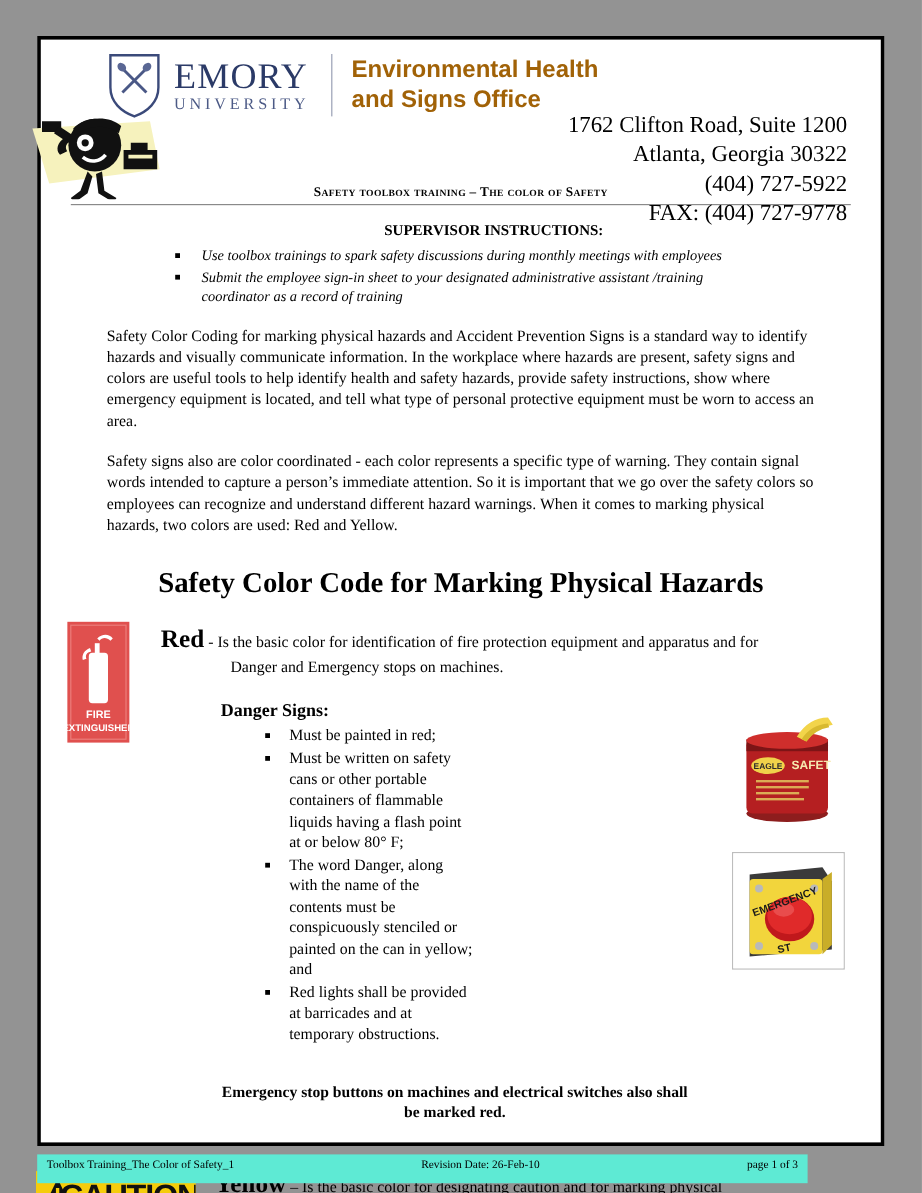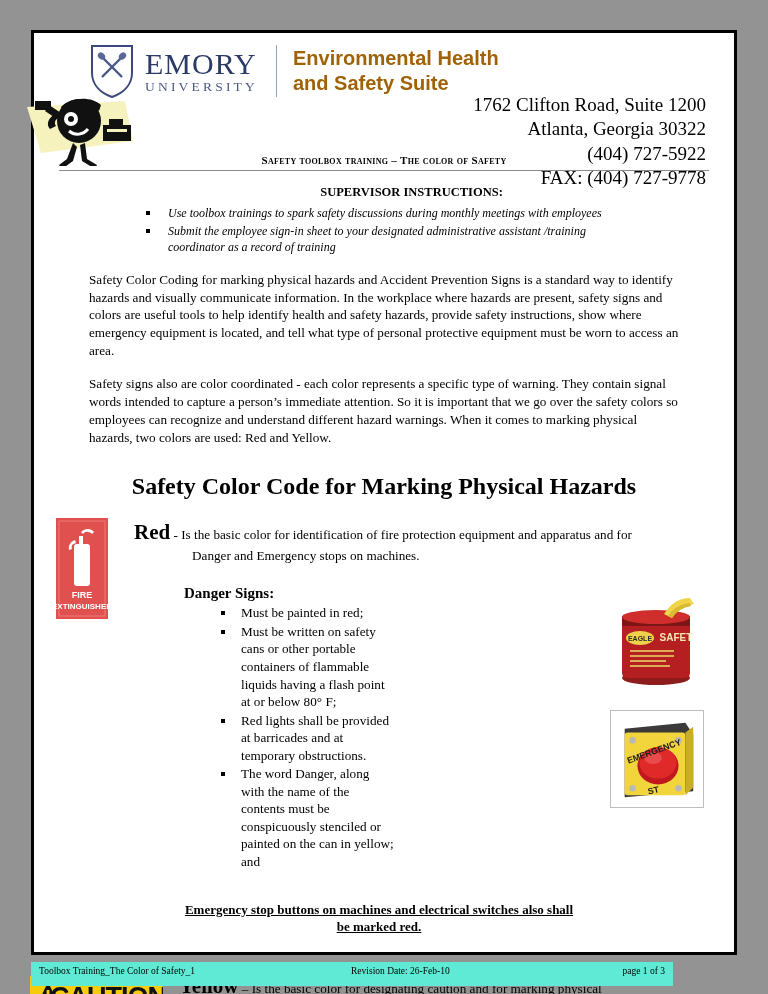--- a/index.html
+++ b/index.html
@@ -235,21 +235,20 @@
     border: 1px solid #bdbdbd;
     box-sizing: border-box;
     background: #fff;
   }
   .estop-note {
     margin: 30px 160px 0 150px;
     text-align: center;
     font-size: 13px;
     font-weight: bold;
     line-height: 1.35;
-    text-decoration: underline;
   }
 
   
   .yellow-section {
     position: relative;
     margin-top: 36px;
     min-height: 90px;
   }
   .caution-sign {
     position: absolute;
@@ -295,21 +294,21 @@
 
         <div class="emory-word">
           <div class="emory-name">EMORY</div>
           <div class="emory-sub">UNIVERSITY</div>
         </div>
 
         <div class="divider-v"></div>
 
         <div class="ehs-title">
           <div>Environmental Health</div>
-          <div>and Safety Suite</div>
+          <div>and Signs Office</div>
         </div>
       </div>
 
       <svg class="mascot" viewBox="0 0 118 75">
         <path d="M6 16 L104 10 L112 50 L20 62 Z" fill="#f6f2bd"></path>
         <g fill="#111111">
           <path d="M14 10 h16 v9 h-16 z"></path>
           <path d="M28 14 l12 8 -4 6 -12 -8 z"></path>
           <path d="M33 24 c-6 3 -8 10 -4 14 l6 -3 c-2 -3 -1 -6 2 -8 z"></path>
           <circle cx="58" cy="30" r="22"></circle>
@@ -365,22 +364,22 @@
 
       <div class="red-lead">
         <span class="red-word">Red</span><span> - Is the basic color for identification of fire protection equipment and apparatus and for</span>
         <span class="red-lead-ind">Danger and Emergency stops on machines.</span>
       </div>
 
       <div class="danger-head">Danger Signs:</div>
       <ul class="danger-list">
         <li>Must be painted in red;</li>
         <li>Must be written on safety cans or other portable containers of flammable liquids having a flash point at or below 80° F;</li>
+        <li>The word Danger, along with the name of the contents must be conspicuously stenciled or painted on the can in yellow; and</li>
         <li>Red lights shall be provided at barricades and at temporary obstructions.</li>
-        <li>The word Danger, along with the name of the contents must be conspicuously stenciled or painted on the can in yellow; and</li>
       </ul>
 
       <svg class="gas-can" viewBox="0 0 100 96">
         <rect x="0" y="0" width="100" height="96" fill="#ffffff"></rect>
         <ellipse cx="50" cy="84" rx="34" ry="7" fill="#8d1d1d"></ellipse>
         <rect x="16" y="22" width="68" height="62" rx="5" fill="#b51f21"></rect>
         <rect x="16" y="22" width="68" height="10" fill="#7d1416"></rect>
         <ellipse cx="50" cy="23" rx="34" ry="7" fill="#cf2e2c"></ellipse>
         <path d="M58 20 q10 -16 26 -16 l4 6 q-14 2 -22 14 z" fill="#f2d44a"></path>
         <path d="M62 22 q8 -12 22 -13 l1 3 q-12 2 -19 12 z" fill="#d8b92f"></path>

